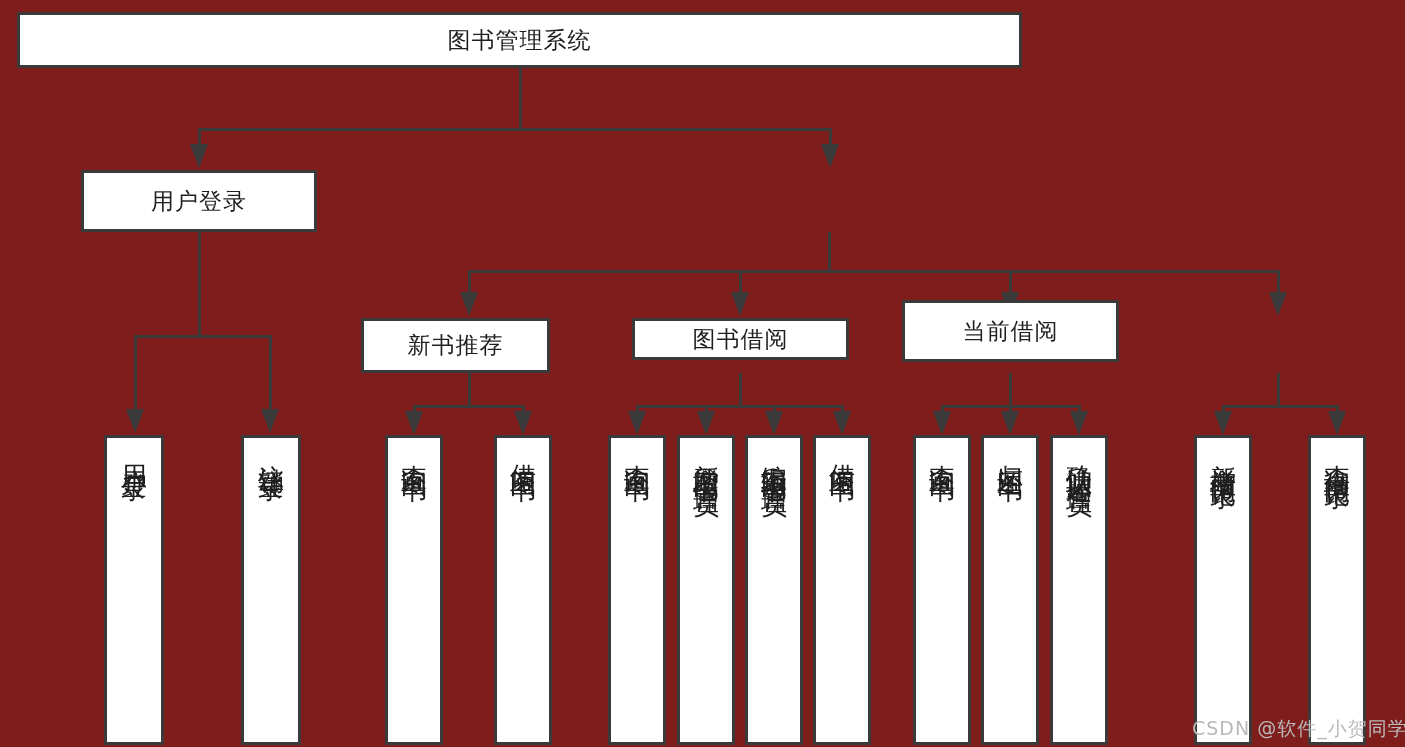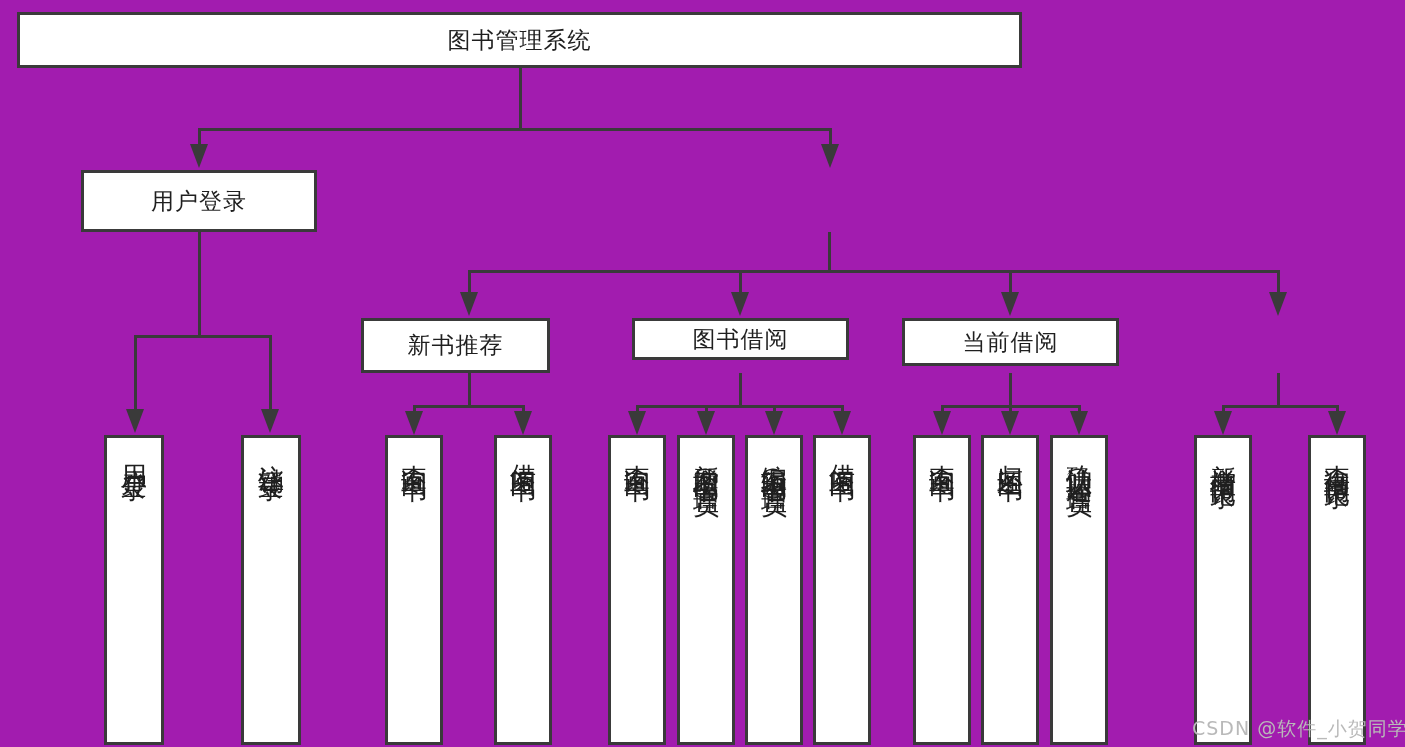--- a/index.html
+++ b/index.html
@@ -5,21 +5,21 @@
 <style>
   html,body{margin:0;padding:0;background:#ffffff;}
   body{
     font-family:"DejaVu Sans","Liberation Sans",sans-serif;
     color:#1a1a1a;
   }
   #canvas{
     position:relative;
     width:1405px;
     height:747px;
-    background:#a21caf;
+    background:#7f1d1d;
     overflow:hidden;
   }
   
   .node{
     position:absolute;
     box-sizing:border-box;
     background:#ffffff;
     border:3px solid #3a3a3a;
     display:flex;
     align-items:center;
@@ -111,21 +111,21 @@
 
   <div class="vline" style="left:1277px;top:270px;width:3px;height:24px;"></div>
   <div class="arrow" style="left:1269px;top:292px;"></div>
 
   <div class="node" style="left:361px;top:318px;width:189px;height:55px;">
     <span class="lbl">新书推荐</span>
   </div>
   <div class="node" style="left:632px;top:318px;width:217px;height:42px;">
     <span class="lbl">图书借阅</span>
   </div>
-  <div class="node" style="left:902px;top:318px;width:217px;height:48px;">
+  <div class="node" style="left:902px;top:300px;width:217px;height:62px;">
     <span class="lbl">当前借阅</span>
   </div>
 
   <div class="vline" style="left:198px;top:232px;width:3px;height:105px;"></div>
   <div class="hline" style="left:134px;top:335px;width:138px;height:3px;"></div>
   <div class="vline" style="left:134px;top:335px;width:3px;height:76px;"></div>
   <div class="arrow" style="left:126px;top:409px;"></div>
   <div class="vline" style="left:269px;top:335px;width:3px;height:76px;"></div>
   <div class="arrow" style="left:261px;top:409px;"></div>
 

